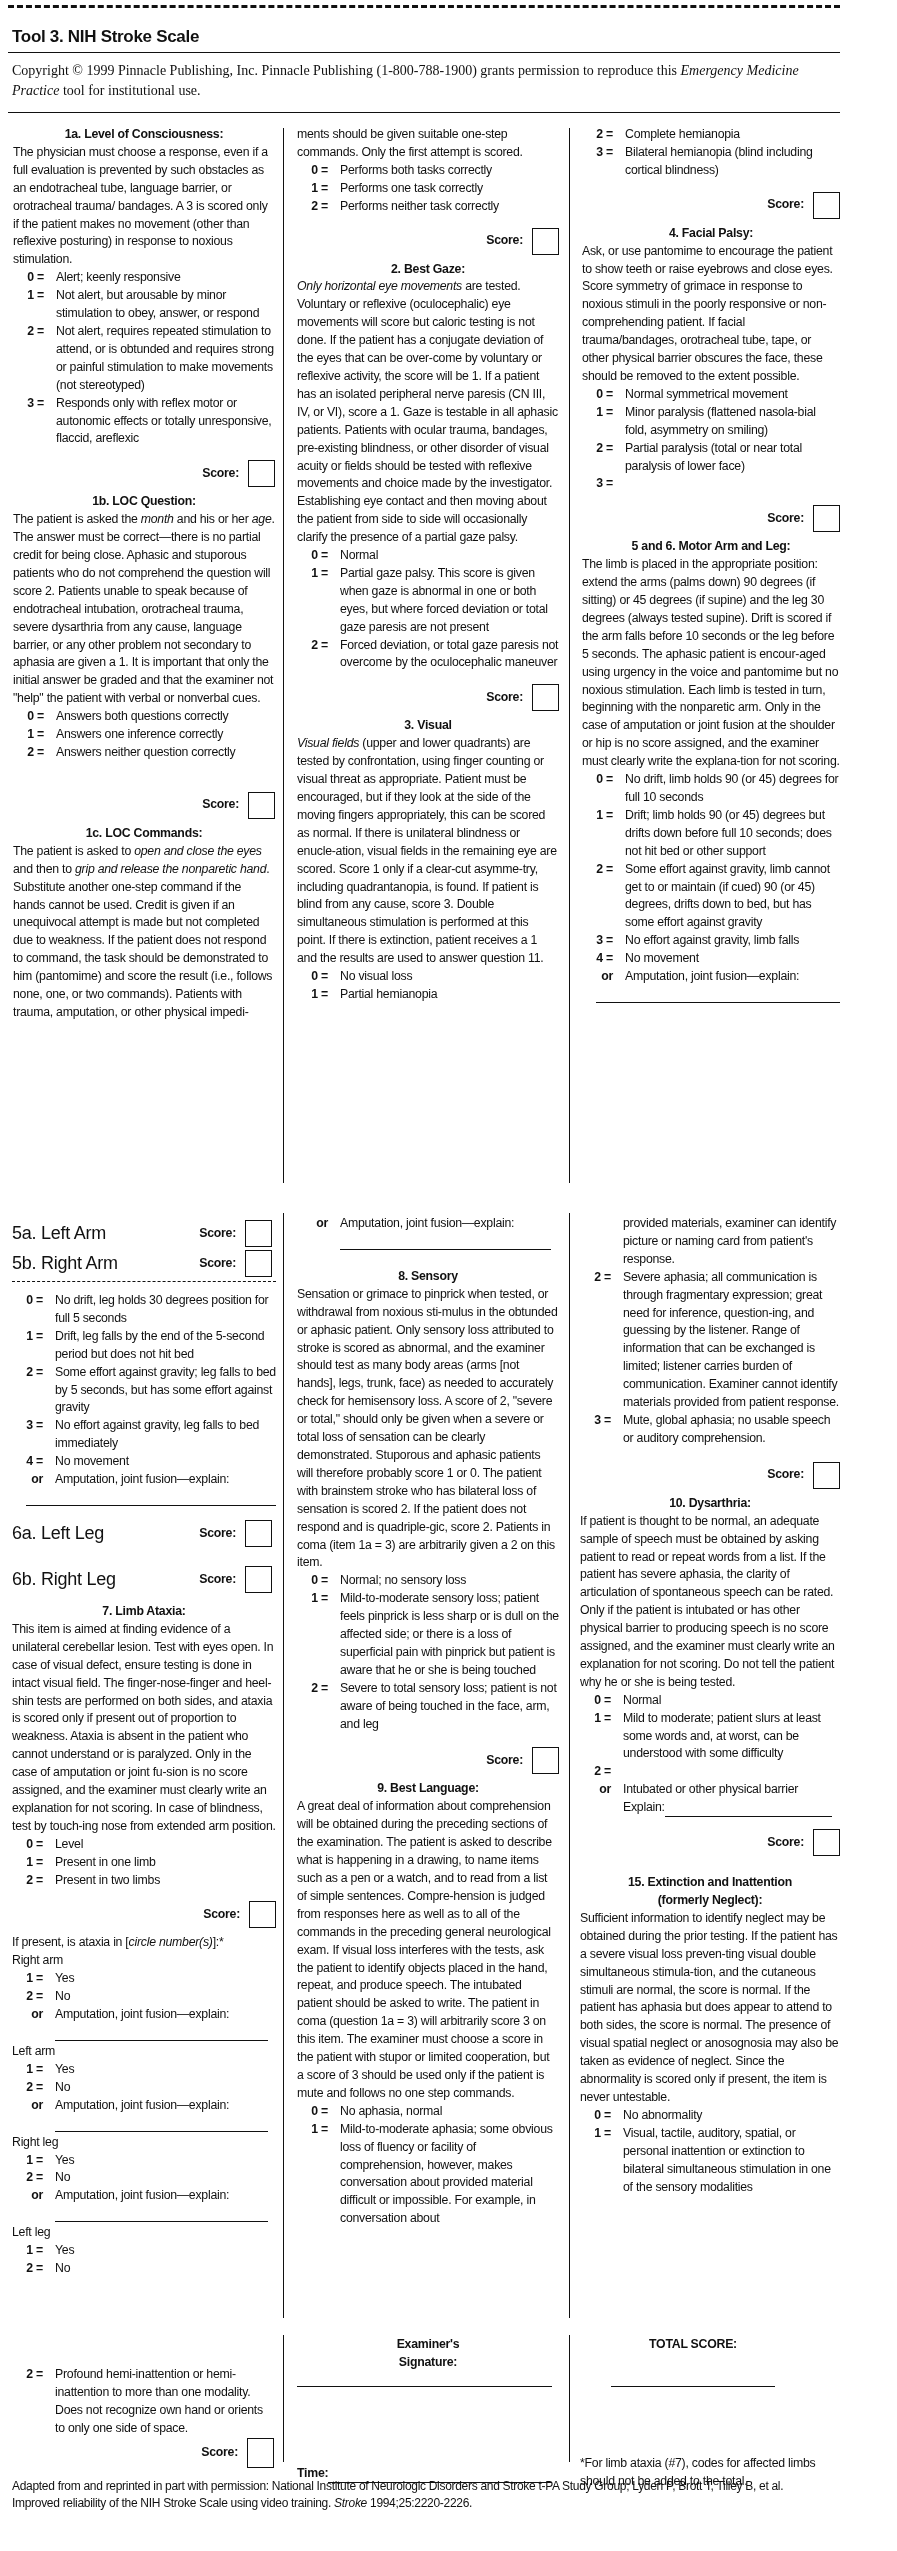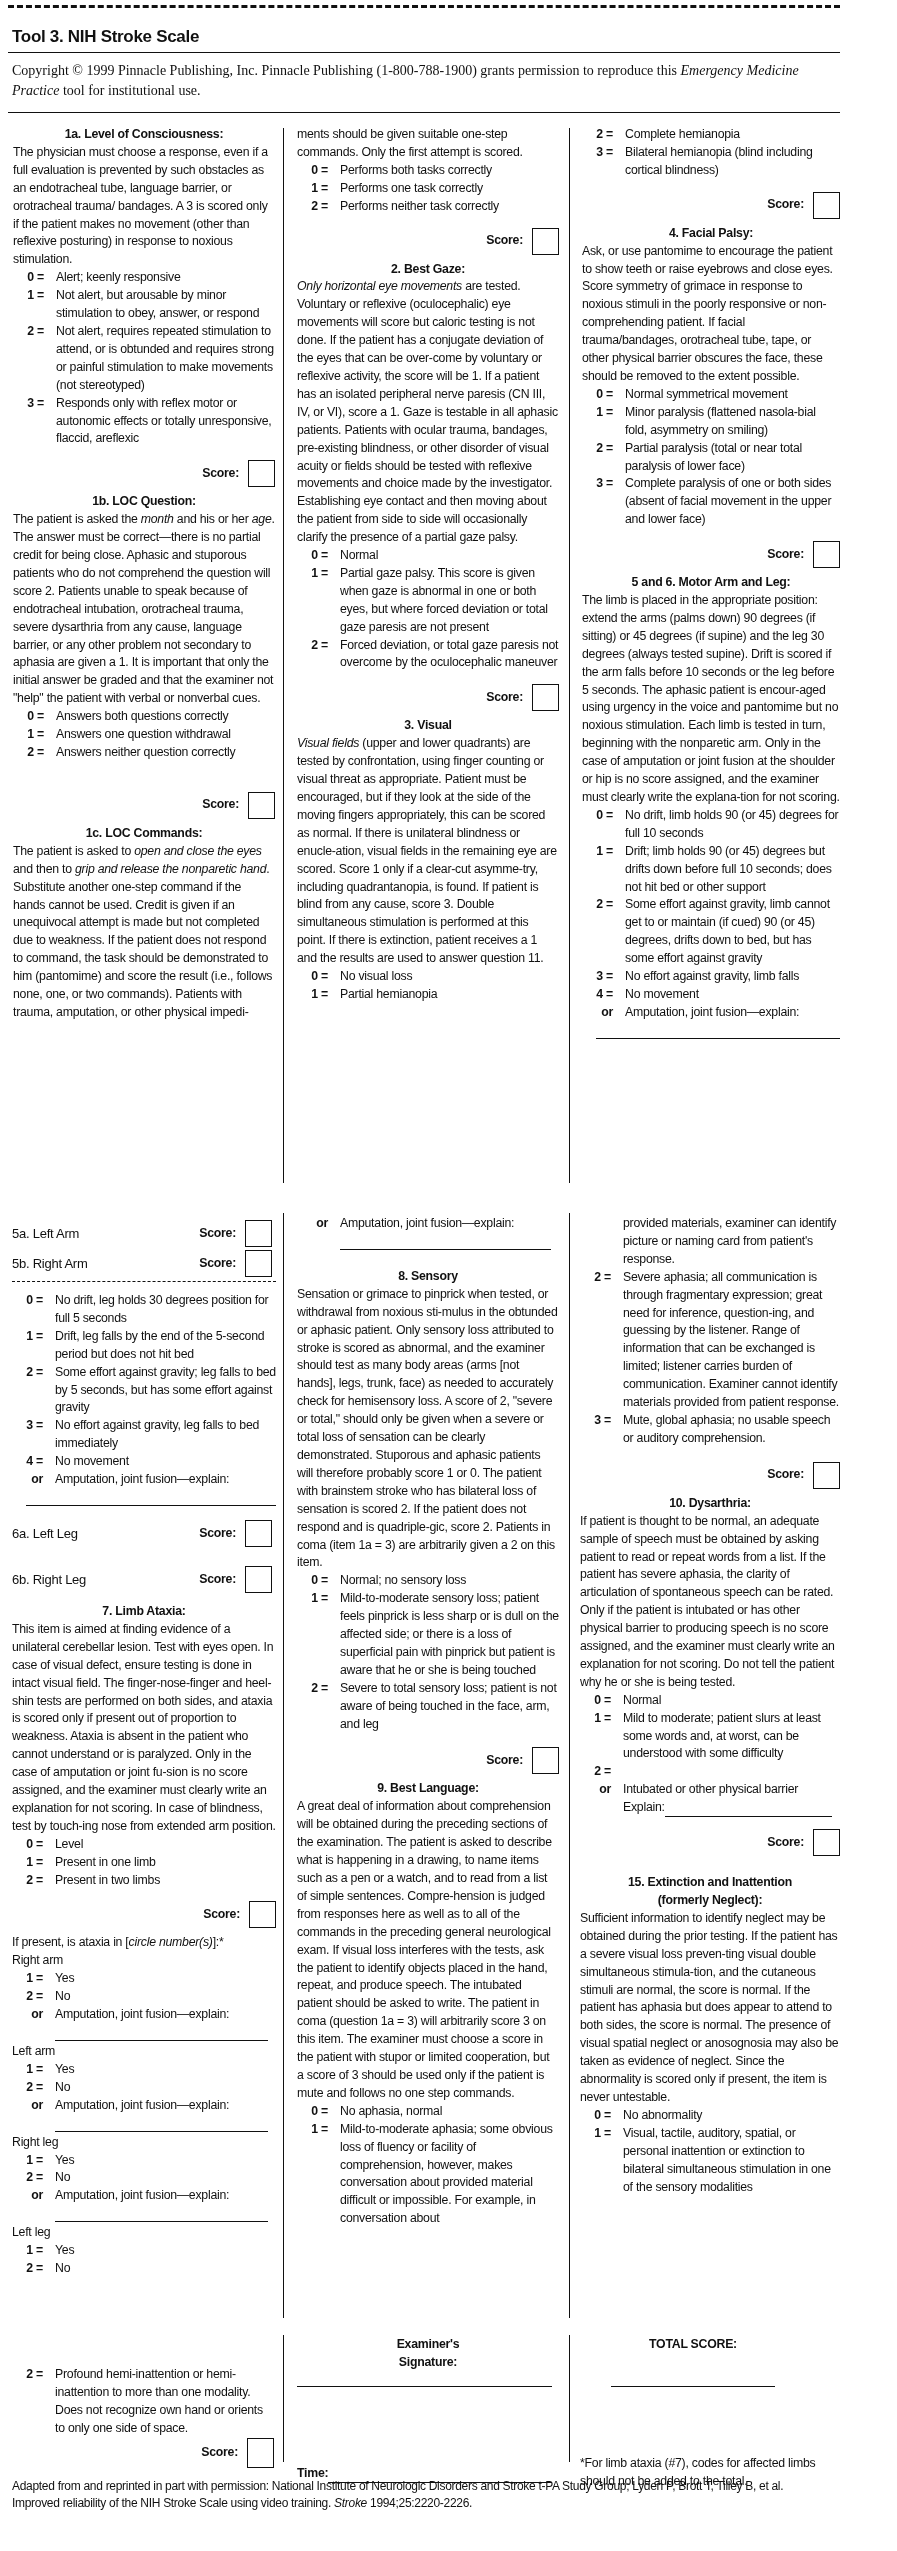--- a/index.html
+++ b/index.html
@@ -14,21 +14,21 @@
   .h { font-weight:bold;text-align:center; }
   .para { margin:0; }
   .opt { display:flex; margin:0; }
   .opt .k { width:43px; flex:none; text-align:right; padding-right:12px; box-sizing:border-box; font-weight:bold; }
   .opt .v { flex:1; }
   .score-row { display:flex; justify-content:flex-end; align-items:center; margin:8px 0 6px 0; }
   .score-row .lbl { font-weight:bold; margin-right:9px; }
   .box { width:27px; height:27px; border:1.5px solid #111; box-sizing:border-box; display:inline-block; }
   .blank { display:block; margin:6px 0 2px 42px; border-bottom:1px solid #111; height:10px; }
   .limb-row { display:flex; align-items:center; justify-content:space-between; margin:0; }
-  .limb-row .name { font-size:13px; }
+  .limb-row .name { font-size:18px; }
   .dash-line { border-top:1.5px dashed #111; margin:4px 0 10px 0; }
   .sig-line { border-bottom:1px solid #111; display:inline-block; }
   .footer { position:absolute; left:12px; top:2478px; width:820px; font-size:12px; line-height:17px; letter-spacing:-0.3px; }
   i { font-style:italic; }
 </style>
 </head>
 <body>
 
 <div class="dash-top"></div>
 <div class="title">Tool 3. NIH Stroke Scale</div>
@@ -70,21 +70,21 @@
   </div>
   <div>
     <div class="h">1b. LOC Question:</div>
     <p class="para"><span>The patient is asked the </span><i>month</i><span> and his or her </span><i>age</i><span>. The answer must be correct—there is no partial credit for being close. Aphasic and stuporous patients who do not comprehend the question will score 2. Patients unable to speak because of endotracheal intubation, orotracheal trauma, severe dysarthria from any cause, language barrier, or any other problem not secondary to aphasia are given a 1. It is important that only the initial answer be graded and that the examiner not "help" the patient with verbal or nonverbal cues.</span></p>
     <div class="opt">
         <span class="k">0 =</span>
         <span class="v">Answers both questions correctly</span>
       </div>
     <div class="opt">
         <span class="k">1 =</span>
-        <span class="v">Answers one question withdrawal</span>
+        <span class="v">Answers one inference correctly</span>
       </div>
     <div class="opt">
         <span class="k">2 =</span>
         <span class="v">Answers neither question correctly</span>
       </div>
     <div class="score-row" style="margin-top:30px">
         <span class="lbl">Score:</span>
         <span class="box"></span>
       </div>
   </div>
@@ -169,21 +169,20 @@
     <div class="opt">
         <span class="k">1 =</span>
         <span class="v">Minor paralysis (flattened nasola-bial fold, asymmetry on smiling)</span>
       </div>
     <div class="opt">
         <span class="k">2 =</span>
         <span class="v">Partial paralysis (total or near total paralysis of lower face)</span>
       </div>
     <div class="opt">
         <span class="k">3 =</span>
-        <span class="v">Complete paralysis of one or both sides (absent of facial movement in the upper and lower face)</span>
       </div>
     <div class="score-row" style="margin-top:12px">
         <span class="lbl">Score:</span>
         <span class="box"></span>
       </div>
   </div>
   <div>
     <div class="h">5 and 6. Motor Arm and Leg:</div>
     <p class="para">The limb is placed in the appropriate position: extend the arms (palms down) 90 degrees (if sitting) or 45 degrees (if supine) and the leg 30 degrees (always tested supine). Drift is scored if the arm falls before 10 seconds or the leg before 5 seconds. The aphasic patient is encour-aged using urgency in the voice and pantomime but no noxious stimulation. Each limb is tested in turn, beginning with the nonparetic arm. Only in the case of amputation or joint fusion at the shoulder or hip is no score assigned, and the examiner must clearly write the explana-tion for not scoring.</p>
     <div class="opt">

